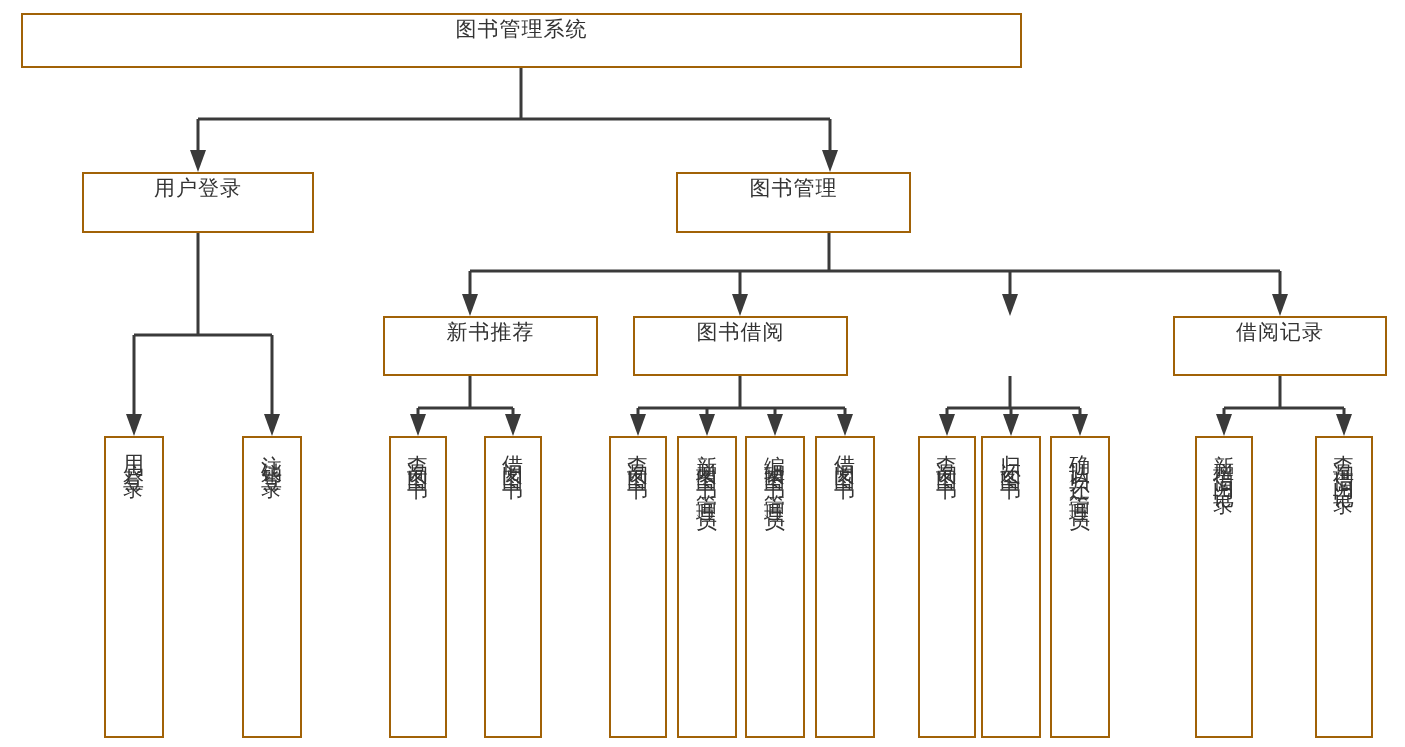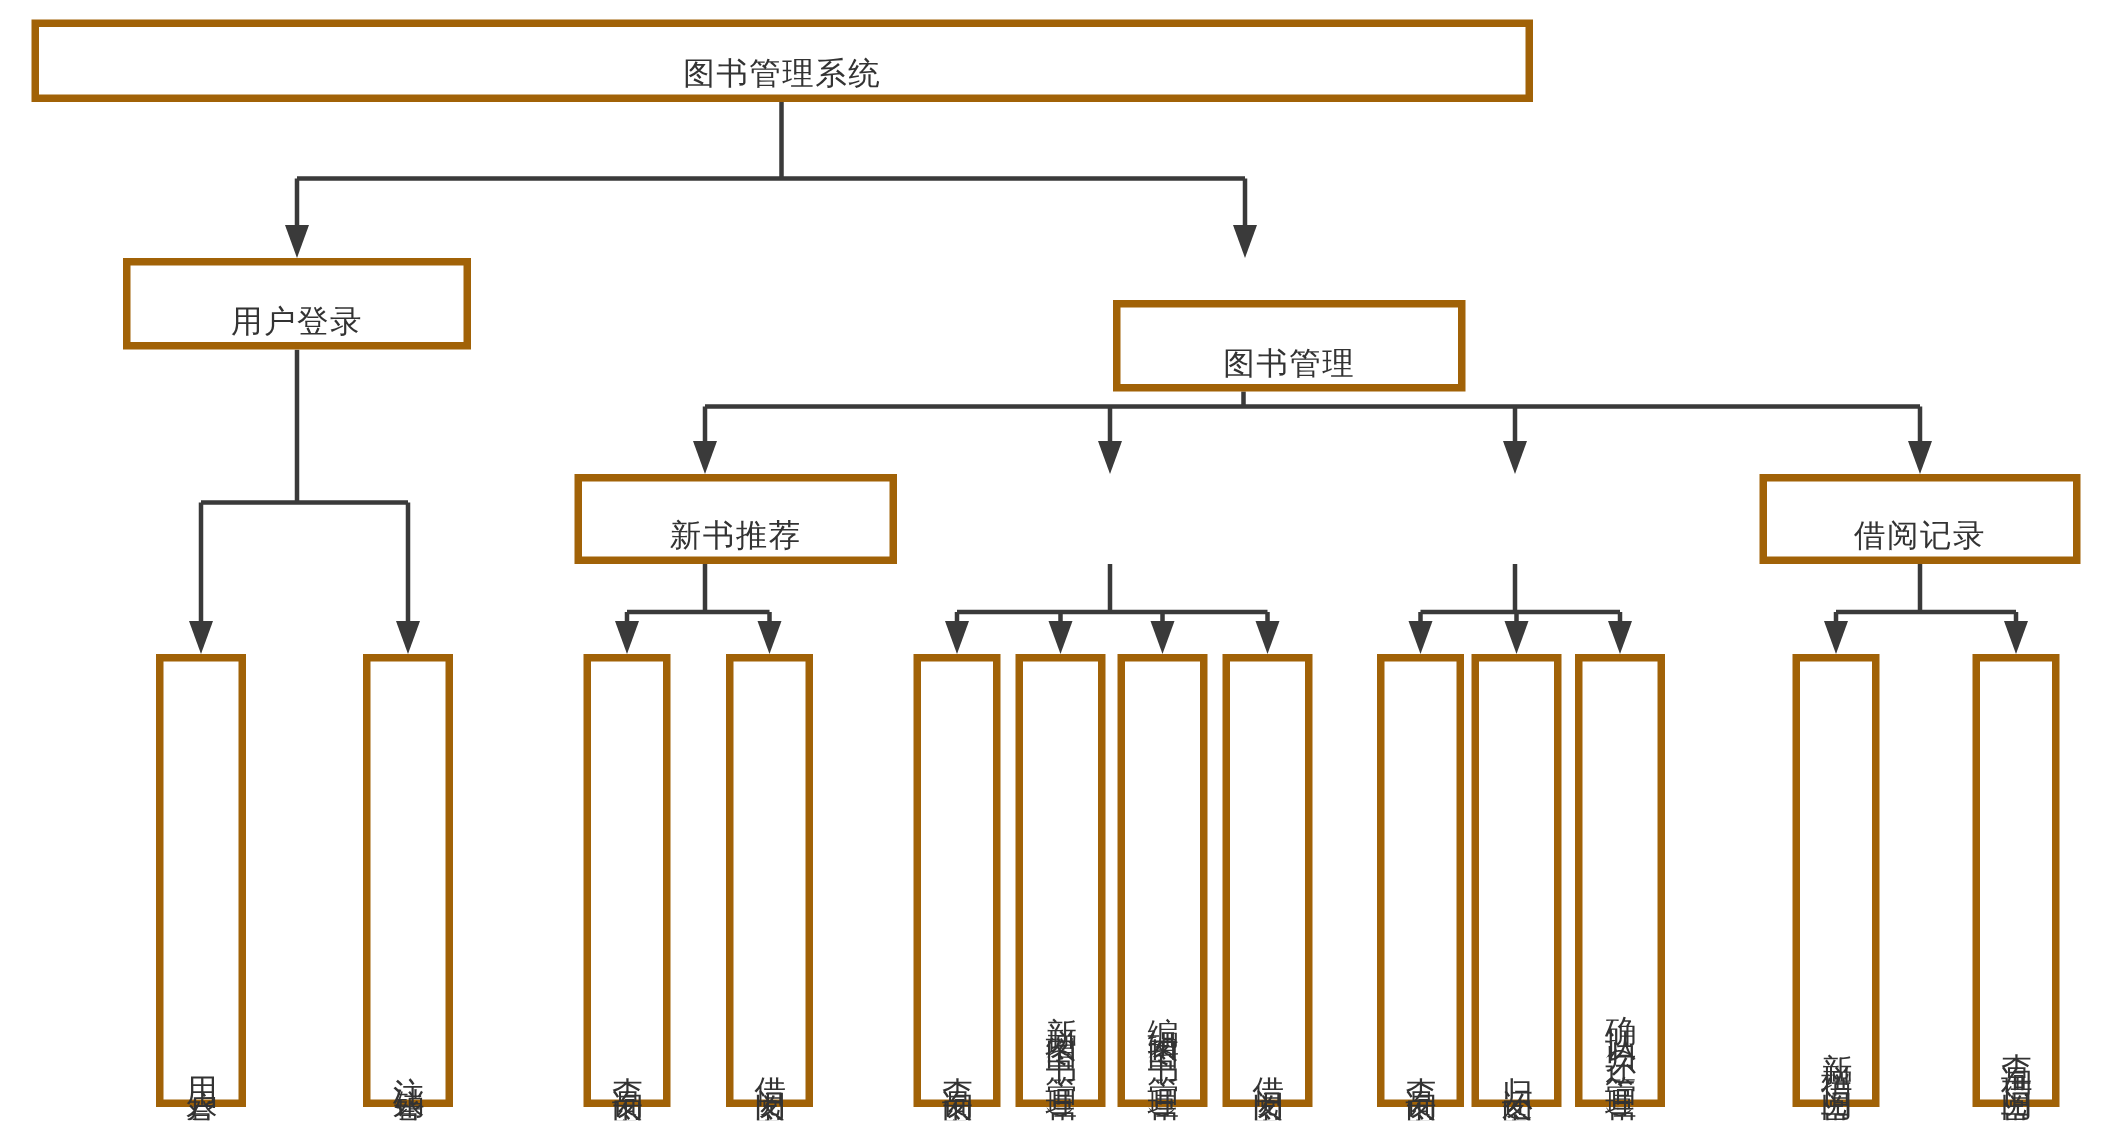--- a/index.html
+++ b/index.html
@@ -13,24 +13,24 @@
   }
   .connectors {
     position: absolute;
     left: 0; top: 0;
     width: 1405px; height: 747px;
     pointer-events: none;
   }
   .box {
     position: absolute;
     box-sizing: border-box;
-    border: 5px solid #a16207;
+    border: 2px solid #a16207;
     background: #ffffff;
     display: flex;
-    align-items: flex-end;
+    align-items: flex-start;
     justify-content: center;
     color: #333333;
     z-index: 1;
   }
   .hlabel {
     font-size: 21px;
     letter-spacing: 1px;
     white-space: nowrap;
   }
   .leaf { top: 436px; height: 302px; }
@@ -98,26 +98,29 @@
     </g>
   </svg>
 
   <div class="box" style="left:21px; top:13px; width:1001px; height:55px;">
     <span class="hlabel">图书管理系统</span>
   </div>
 
   <div class="box" style="left:82px; top:172px; width:232px; height:61px;">
     <span class="hlabel">用户登录</span>
   </div>
-  <div class="box" style="left:742px; top:172px; width:235px; height:61px;margin-top:28px;">
+  <div class="box" style="left:676px; top:172px; width:235px; height:61px;">
     <span class="hlabel">图书管理</span>
   </div>
 
   <div class="box" style="left:363px; top:316px; width:215px; height:60px;margin-left:20px;">
     <span class="hlabel">新书推荐</span>
+  </div>
+  <div class="box" style="left:633px; top:316px; width:215px; height:60px;">
+    <span class="hlabel">图书借阅</span>
   </div>
   <div class="box" style="left:1173px; top:316px; width:214px; height:60px;">
     <span class="hlabel">借阅记录</span>
   </div>
 
   <div class="box leaf" style="left:104px; width:60px;">
     <span class="vtext">用户登录</span>
   </div>
   <div class="box leaf" style="left:242px; width:60px;">
     <span class="vtext">注销登录</span>

